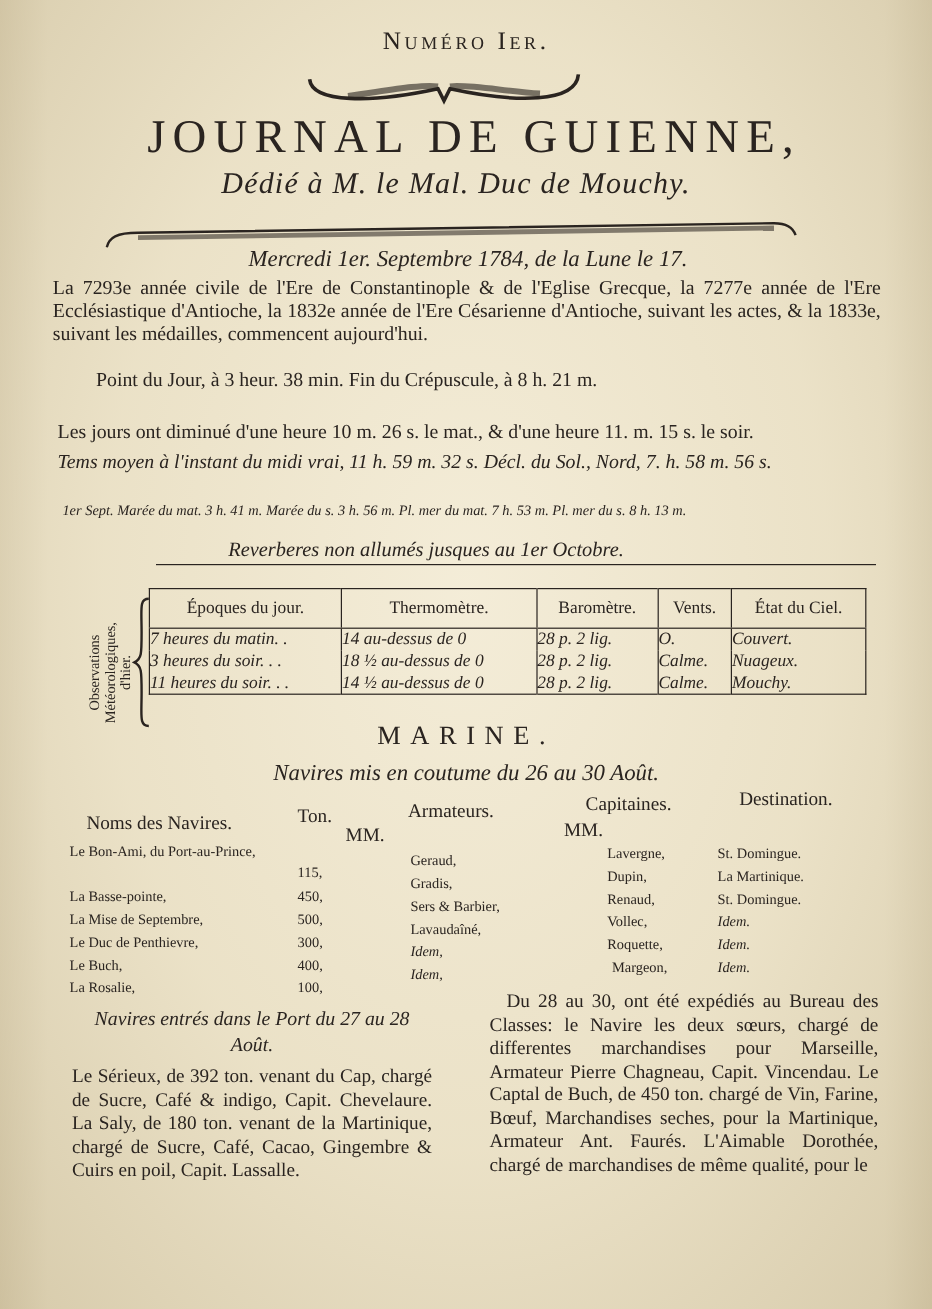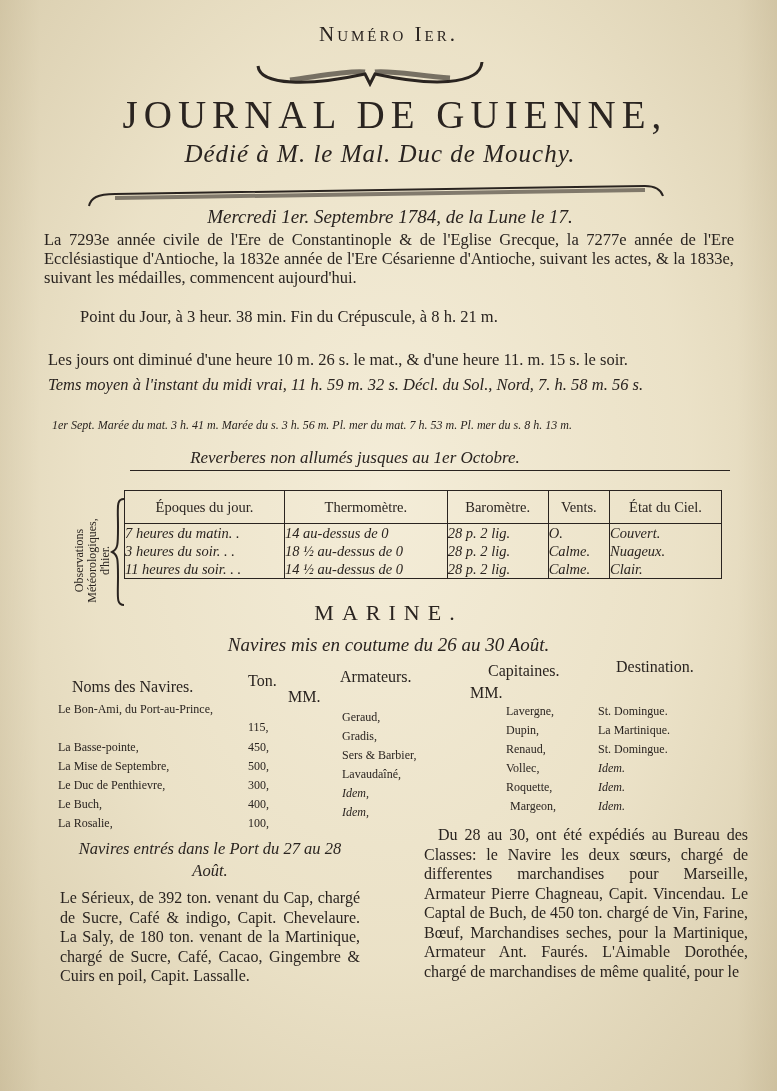--- a/index.html
+++ b/index.html
@@ -38,21 +38,21 @@
   #meteo td{border-left:1.5px solid #2a2420;padding:0 0;line-height:18px;vertical-align:top;font-style:italic;}
   #meteo th:first-child,#meteo td:first-child{border-left:none;margin-top:44px;}
   #marine{top:600px;left:0;width:777px;font-size:22px;letter-spacing:8px;}
   #mis-title{top:634px;left:0;width:777px;font-size:19px;}
   .col-h{font-size:16px;}
   .ship{font-size:12px;line-height:19px;font-family:Liberation Serif, serif;}
   #ships{top:668px;left:58px;width:700px;height:160px;}
   #ships .c{position:absolute;}
   #entres-title{top:838px;left:60px;width:300px;font-size:16.5px;line-height:22px;}
   #entres{top:888px;left:60px;width:300px;font-size:16px;line-height:19.5px;text-align:justify;}
-  #expedies{top:825px;left:408px;width:324px;font-size:16px;line-height:19.5px;text-align:justify;text-indent:14px;margin-left:16px;}
+  #expedies{top:825px;left:408px;width:324px;font-size:16px;line-height:19.5px;text-align:justify;text-indent:14px;}
 </style>
 </head>
 <body>
 
 <div class="abs center sc" id="numero">Numéro Ier.</div>
 
 <svg class="abs" id="mustache" viewBox="0 0 240 30">
   <path d="M8 8 C 10 28, 60 28, 115 16 L 120 26 L 125 16 C 180 28, 230 28, 232 4" fill="none" stroke="#2a2420" stroke-width="3"></path>
   <path d="M40 22 C 70 18, 100 12, 115 14 M125 14 C 140 12, 170 18, 200 20" fill="none" stroke="#2a2420" stroke-width="5" opacity="0.6"></path>
 </svg>
@@ -120,21 +120,21 @@
       <td>18 ½ au-dessus de 0</td>
       <td>28 p.  2 lig.</td>
       <td>Calme.</td>
       <td>Nuageux.</td>
     </tr>
     <tr>
       <td>11 heures du soir. . .</td>
       <td>14 ½ au-dessus de 0</td>
       <td>28 p.  2 lig.</td>
       <td>Calme.</td>
-      <td>Clair.</td>
+      <td>Mouchy.</td>
     </tr>
   </tbody>
 </table>
 
 <div class="abs center" id="marine">MARINE.</div>
 <div class="abs center ital" id="mis-title">Navires mis en coutume du 26 au 30 Août.</div>
 
 <div class="abs" id="ships">
   <div class="c col-h" style="left:14px;top:10px">Noms des Navires.</div>
   <div class="c col-h" style="left:190px;top:4px">Ton.</div>

